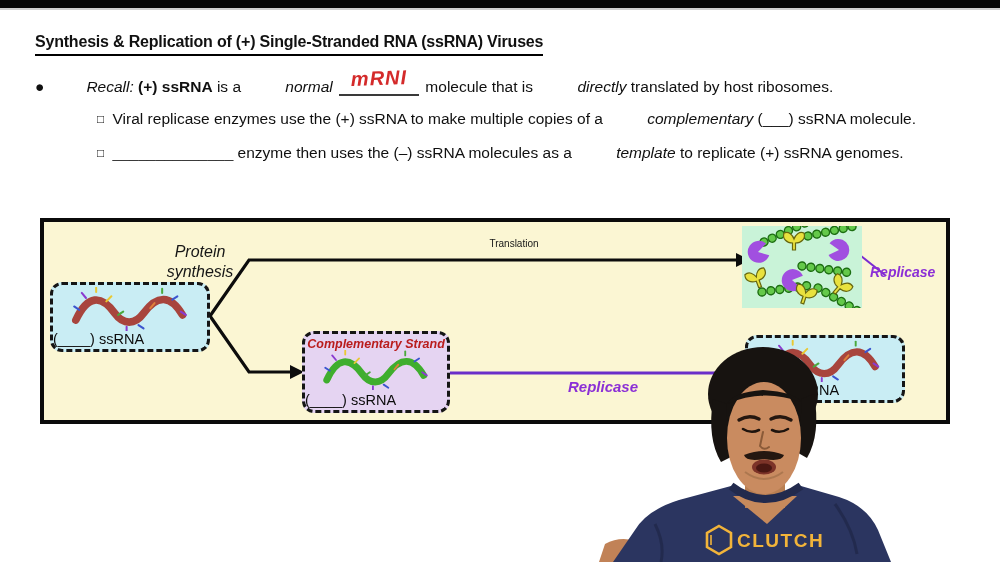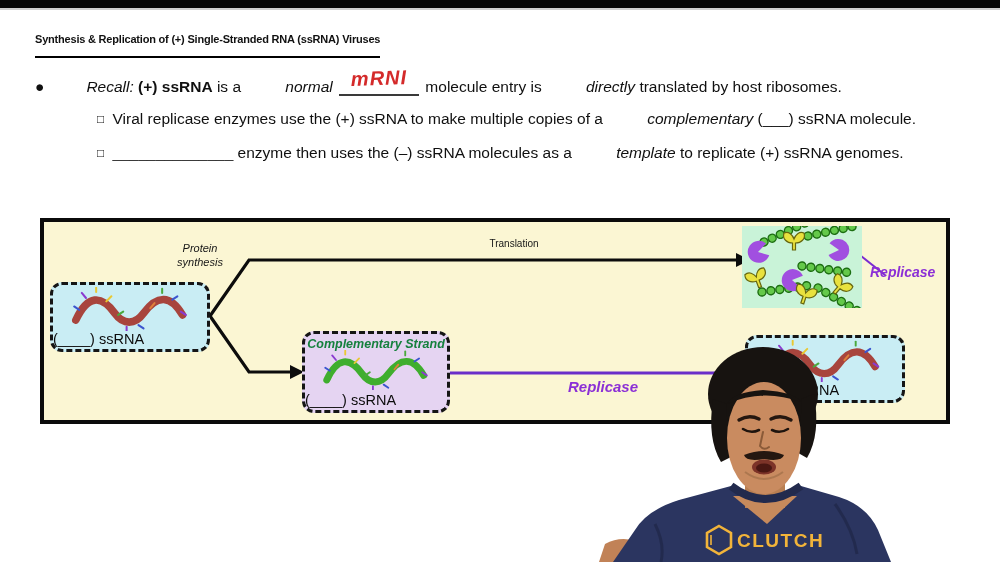--- a/index.html
+++ b/index.html
@@ -2,22 +2,22 @@
 <html><head>
 <meta charset="utf-8">
 <style>
   html,body{margin:0;padding:0;background:#fff;}
   #stage{position:relative;width:1000px;height:562px;background:#ffffff;overflow:hidden;
          font-family:"Liberation Sans", sans-serif;color:#111;}
   .abs{position:absolute;}
   
   #topbar{left:0;top:0;width:1000px;height:8px;background:#070707;border-bottom:2px solid #cfcfcf;}
   
-  #title{left:35px;top:33px;font-size:11px;font-weight:bold;letter-spacing:-0.2px;
-         border-bottom:2px solid #000;padding-bottom:11px;white-space:nowrap;}
+  #title{left:35px;top:33px;font-size:16px;font-weight:bold;letter-spacing:-0.2px;
+         border-bottom:2px solid #000;padding-bottom:3px;white-space:nowrap;}
   .line{white-space:nowrap;font-size:15.5px;color:#101010;}
   .l1{left:35px;top:75px;}
   .l2{left:97px;top:110px;}
   .l3{left:97px;top:144px;}
   .l4{left:155px;top:179px;}
   .it{font-style:italic;margin-left:40px;}
   .b{font-weight:bold;margin-top:20px;}
   .bullet{margin-right:2px;}
   .sq{font-size:12px;position:relative;top:-1px;margin-right:4px;}
   .hand-blank{display:inline-block;width:80px;border-bottom:2.5px solid #3a3a3a;text-align:center;
@@ -28,26 +28,26 @@
   
   #diagram{left:40px;top:218px;width:902px;height:198px;border:4px solid #0b0b0b;background:#fbf6d3;}
   #dlines{left:0;top:0;width:902px;height:198px;}
   .dashbox{position:absolute;border:3px dashed #151515;border-radius:12px;}
   .box-plus{left:6px;top:60px;width:154px;height:64px;background:#c9edf4;}
   .box-comp{left:258px;top:109px;width:142px;height:76px;background:#e5d4f2;}
   .box-right{left:701px;top:113px;width:154px;height:62px;background:#c9edf4;}
   .box-prod{position:absolute;left:698px;top:4px;width:120px;height:82px;background:#c9f3d8;}
   .rna-lbl{position:absolute;left:0;right:0;bottom:2px;text-align:left;font-size:14.5px;color:#0c0c0c;}
   .wave{position:absolute;left:50%;transform:translateX(-50%);top:2px;}
-  .dlabel{position:absolute;font-size:11px;color:#161616;text-align:center;line-height:1.25;}
+  .dlabel{position:absolute;font-size:16px;color:#161616;text-align:center;line-height:1.25;}
   .lbl-protein{left:116px;top:20px;width:80px;font-style:italic;}
   .lbl-genome{left:112px;top:134px;width:90px;font-style:italic;}
   .lbl-translation{left:380px;top:16px;width:180px;font-size:10px;font-weight:500;}
   .comp-title{position:absolute;left:0;right:0;top:3px;text-align:center;font-size:12.5px;
-              font-weight:bold;font-style:italic;color:#15803d;}
+              font-weight:bold;font-style:italic;color:#b91c1c;}
   .purple{color:#8b2fd6;font-style:italic;font-weight:bold;}
   .lbl-replicase-prod{left:826px;top:42px;width:74px;font-size:14px;text-align:left;}
   .lbl-replicase-line{left:489px;top:156px;width:140px;font-size:15px;}
   
   #person{left:595px;top:344px;width:300px;height:218px;z-index:5;}
 </style>
 </head>
 <body>
 
 <div id="stage">
@@ -86,21 +86,21 @@
   </svg>
 
   <div id="title" class="abs">Synthesis &amp; Replication of (+) Single-Stranded RNA (ssRNA) Viruses</div>
 
   <div class="abs line l1">
     <span class="bullet">●</span><span class="it">Recall:</span>
     <span class="b">(+) ssRNA</span>
     <span>is a</span>
     <span class="it">normal</span>
     <span class="hand-blank"><span class="hand">mRNI</span></span>
-    <span>molecule entry is</span>
+    <span>molecule that is</span>
     <span class="it">directly</span>
     <span>translated by host ribosomes.</span>
   </div>
 
   <div class="abs line l2">
     <span class="sq">□</span>
     <span>Viral replicase enzymes use the (+) ssRNA to make multiple copies of a</span>
     <span class="it">complementary</span>
     <span>(___) ssRNA molecule.</span>
   </div>

